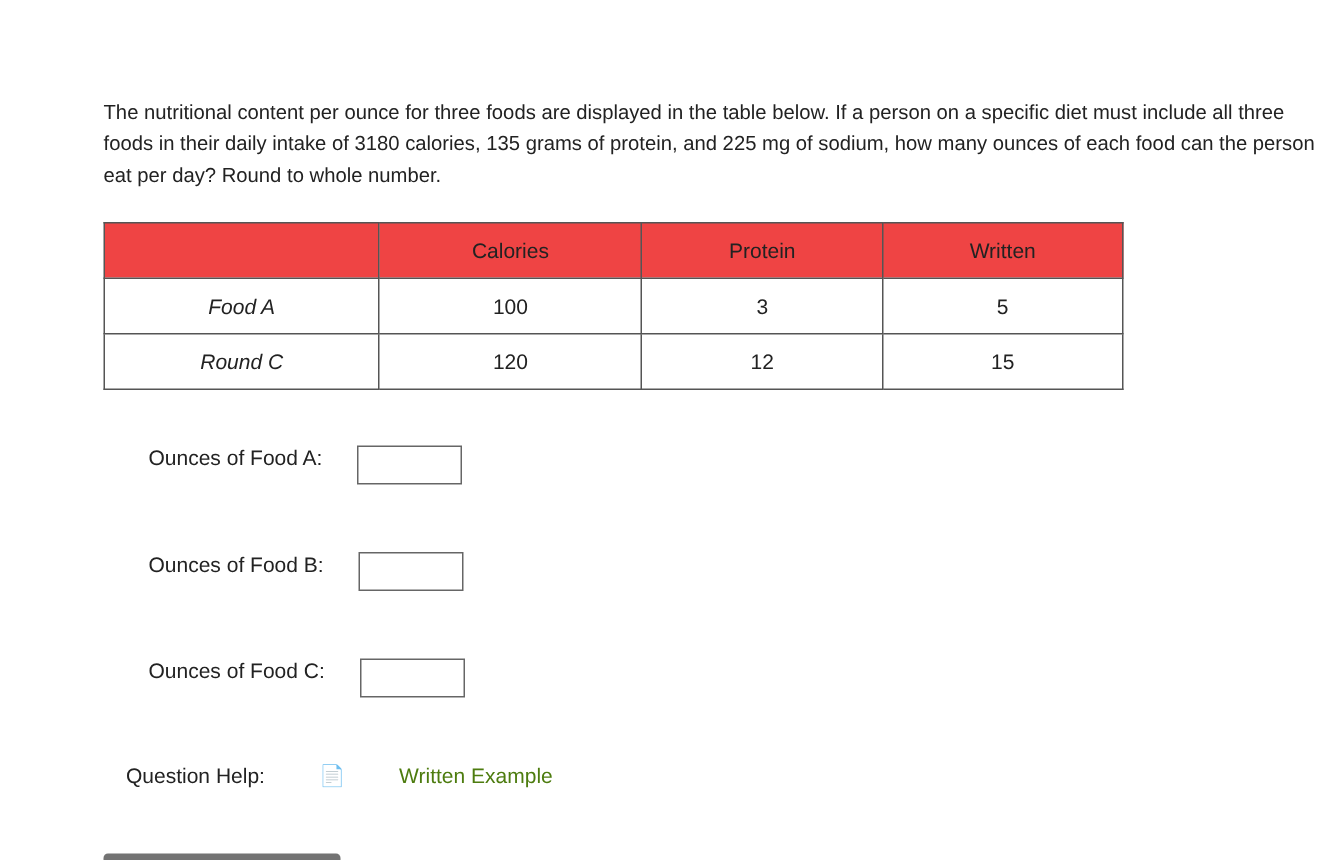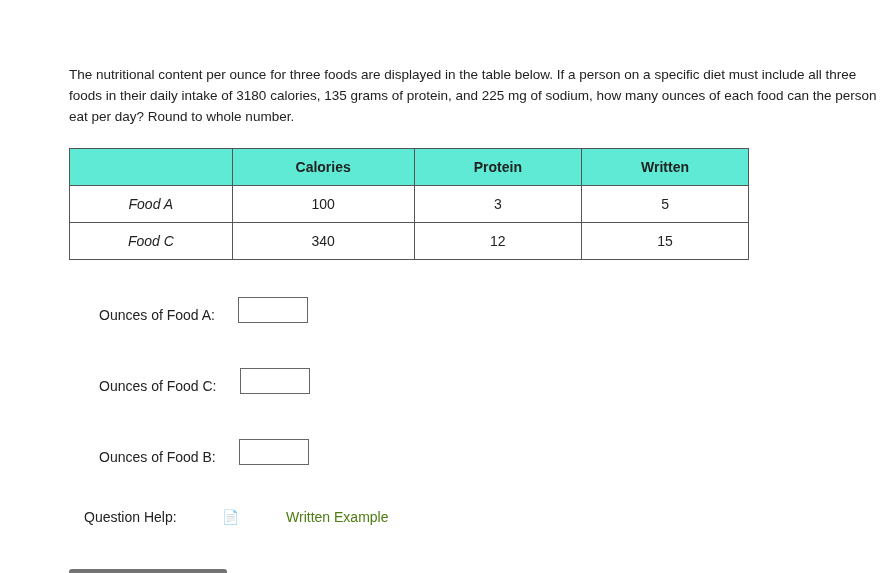--- a/index.html
+++ b/index.html
@@ -23,54 +23,54 @@
       width: 680px;
       margin-bottom: 22px;
     }
     .nutrition-table td, .nutrition-table th {
       border: 1px solid #555;
       padding: 10px 16px;
       text-align: center;
       font-size: 14px;
     }
     .nutrition-table .header-row td {
-      font-weight: bold;
-      background: #5eead4;
+      font-weight: normal;
+      background: #ef4444;
     }
     .nutrition-table .food-name {
       text-align: center;
       font-style: italic;
     }
     .nutrition-table .empty-cell {
       background: #fff;
     }
     .inputs-section {
       margin-bottom: 14px;
     }
     .input-row {
       display: flex;
-      align-items: flex-end;
+      align-items: flex-start;
       margin-bottom: 12px;
       font-size: 14px;
     }
     .input-row label {
       margin-right: 8px;
       white-space: nowrap;
     }
     .input-row input[type="text"] {
       width: 70px;
       height: 26px;
       border: 1px solid #666;
       padding: 2px 4px;
       font-size: 14px;
     }
     .question-help {
       display: flex;
       align-items: center;
-      gap: 16px;
+      gap: 6px;
       font-size: 14px;
       margin-bottom: 14px;
       margin-top: 4px;
     }
     .question-help .doc-icon {
       font-size: 14px;
       color: #444;
     }
     .question-help a {
       color: #4d7c0f;
@@ -103,39 +103,39 @@
     <td>Protein</td>
     <td>Written</td>
   </tr>
   <tr>
     <td class="food-name">Food A</td>
     <td>100</td>
     <td>3</td>
     <td>5</td>
   </tr>
   <tr>
-    <td class="food-name">Food C</td>
-    <td>340</td>
+    <td class="food-name">Round C</td>
+    <td>120</td>
     <td>12</td>
     <td>15</td>
   </tr>
 </tbody>
   </table>
 
 <div class="inputs-section">
   <div class="input-row">
     <label>Ounces of Food A:</label>
     <input type="text" style="">
   </div>
   <div class="input-row">
-    <label>Ounces of Food C:</label>
+    <label>Ounces of Food B:</label>
     <input type="text" style="">
   </div>
   <div class="input-row">
-    <label>Ounces of Food B:</label>
+    <label>Ounces of Food C:</label>
     <input type="text" style="">
   </div>
 </div>
 
 <div class="question-help">
   <span>Question Help:</span>
   <span class="doc-icon">📄</span>
   <a href="#">Written Example</a>
 </div>
 

